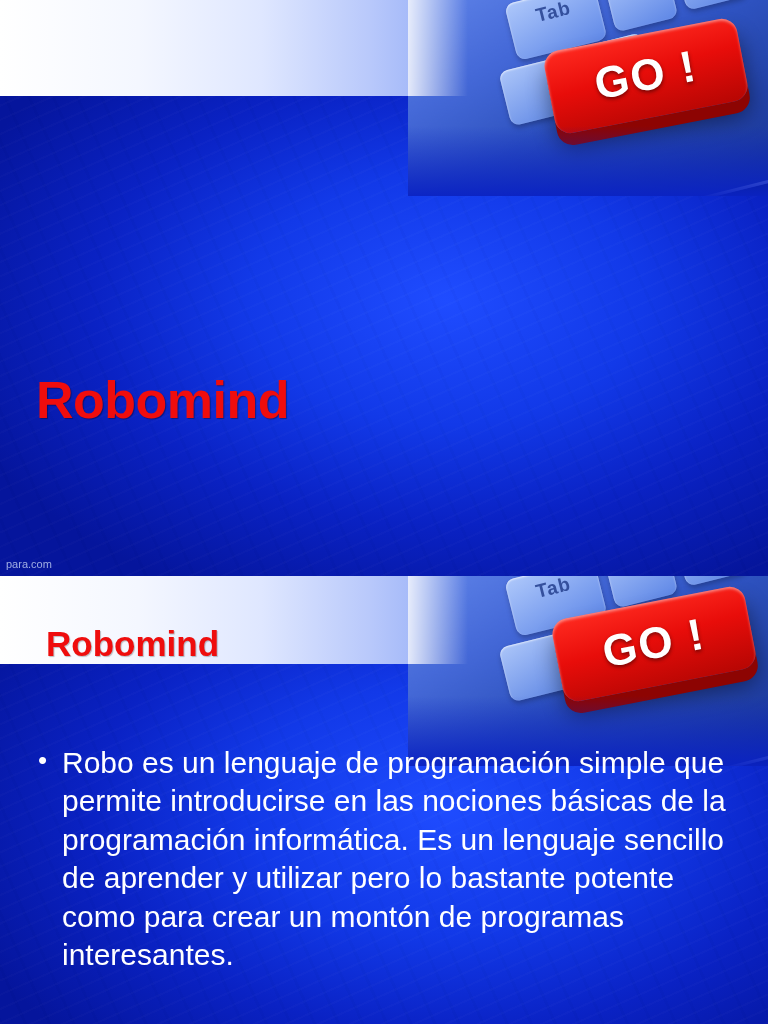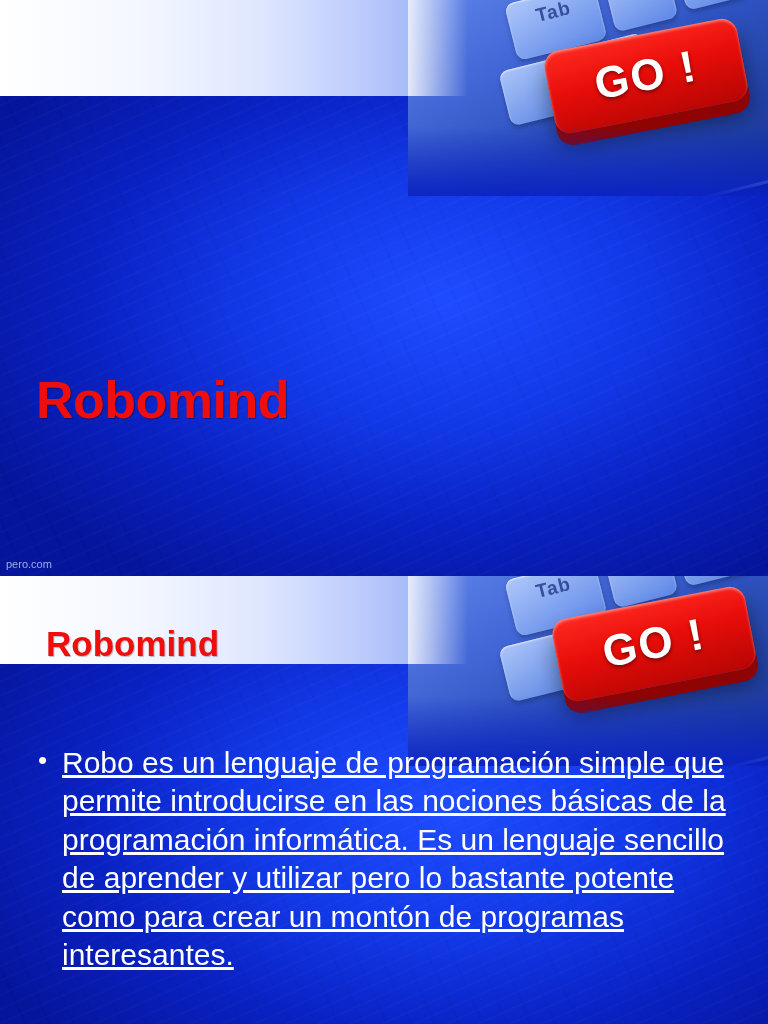--- a/index.html
+++ b/index.html
@@ -210,21 +210,20 @@
   }
   .bullet-dot {
     flex: 0 0 auto;
     width: 24px;
     font-size: 26px;
     line-height: 1.28;
     color: #ffffff;
   }
   .bullet-text {
     flex: 1 1 auto;
-    text-decoration: underline;
   }
 </style>
 </head>
 <body>
 
 <div class="deck">
 
   <div class="slide slide-1">
     <div class="slide-bg"></div>
     <div class="slide-texture"></div>
@@ -244,21 +243,21 @@
         </div>
         <div class="go-key">
           <div class="go-text">GO !</div>
         </div>
         <div class="photo-fade-left"></div>
         <div class="photo-fade-bottom"></div>
       </div>
     </div>
 
     <div class="title-1">Robomind</div>
-    <div class="watermark">pero.com</div>
+    <div class="watermark">para.com</div>
   </div>
 
   <div class="slide slide-2">
     <div class="slide-bg"></div>
     <div class="slide-texture"></div>
     <div class="header-band"></div>
 
     <div class="photo">
       <div class="photo-inner">
         <div class="kb-plate">

